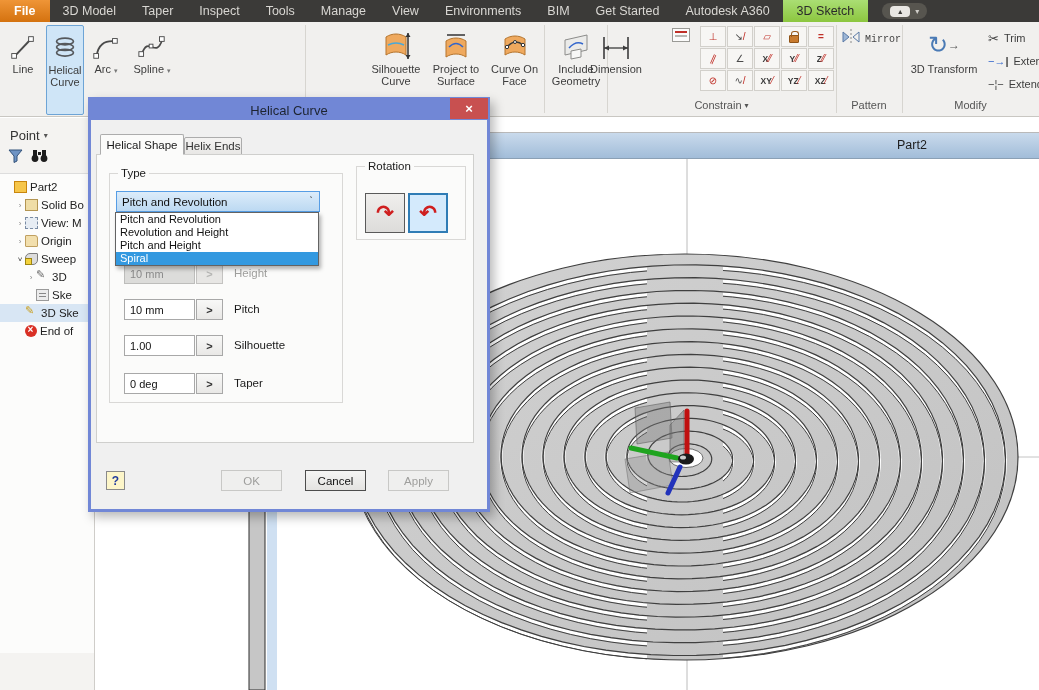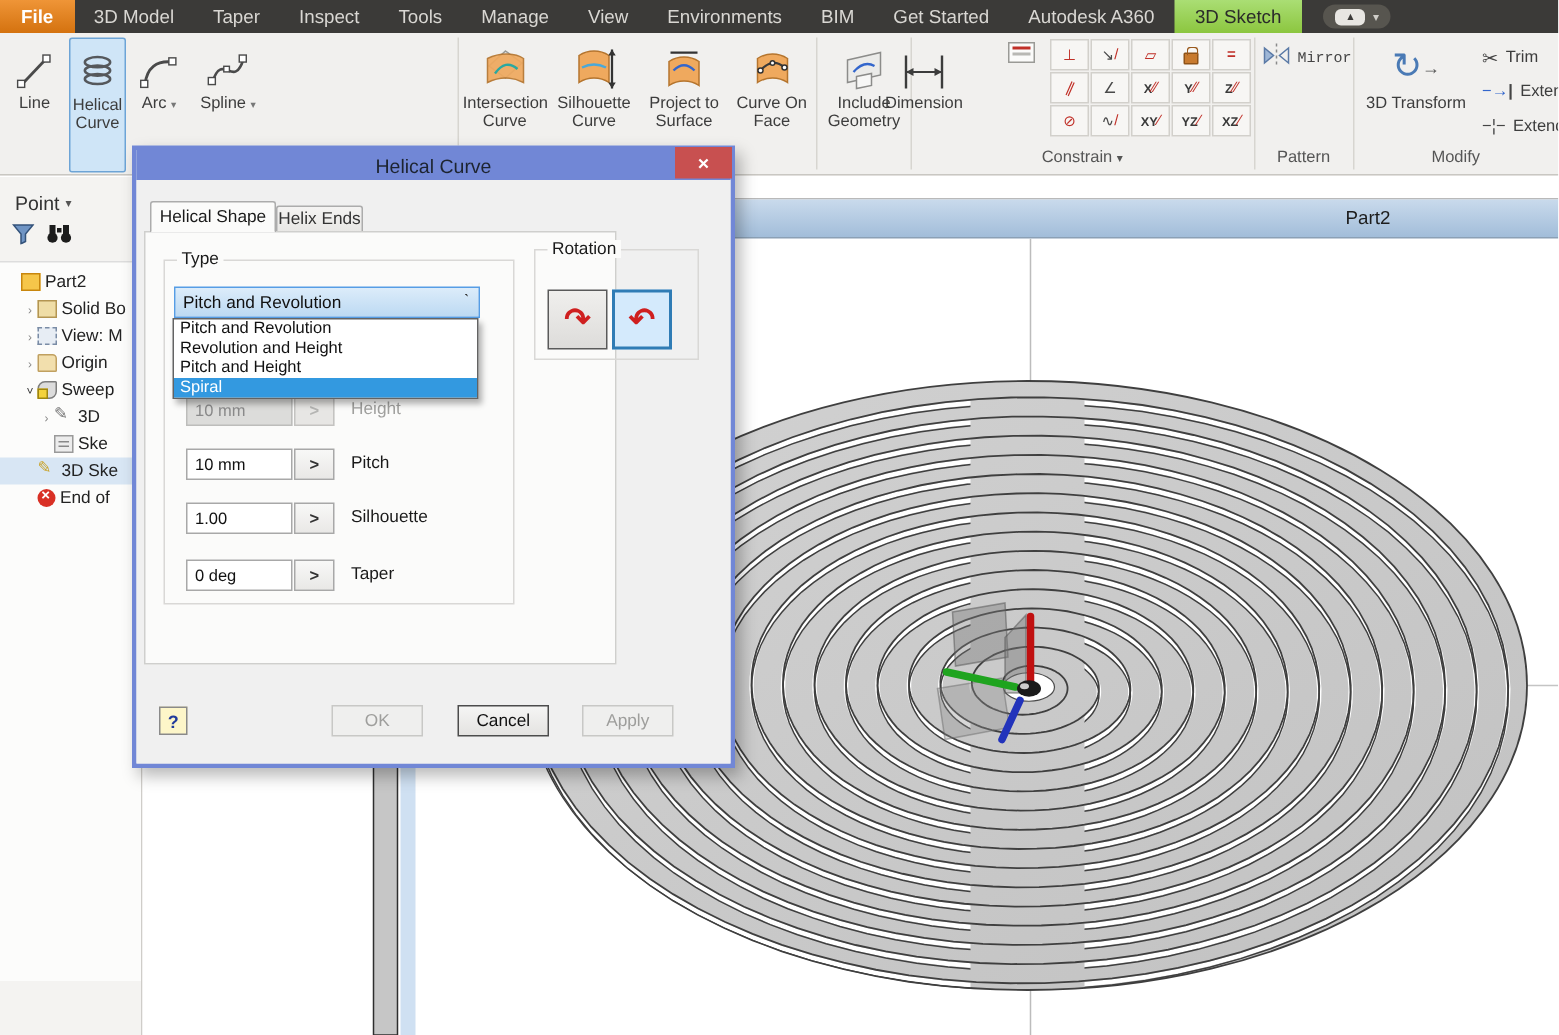--- a/index.html
+++ b/index.html
@@ -91,21 +91,21 @@
     display:flex; align-items:center; justify-content:center; font-size:13px; color:#1d2430; }
   .dlg-close { position:absolute; right:-1px; top:-2px; width:38px; height:21px; background:#c85050;
     color:#fff; font-size:13px; font-weight:bold; display:flex; align-items:center; justify-content:center; }
   .dlg-body { position:absolute; left:0; top:20px; right:0; bottom:0; background:#f0f0f0; }
   .dlg-tab { position:absolute; font-size:11.5px; color:#1a1a1a; display:flex; align-items:center;
     justify-content:center; border:1px solid #acacac; }
   .dlg-tab.active { left:9px; top:14px; width:84px; height:21px; background:#fbfbfa;
     border-bottom:1px solid #fbfbfa; border-radius:2px 2px 0 0; z-index:2; }
   .dlg-tab.inactive { left:93px; top:17px; width:58px; height:18px;
     background:linear-gradient(#f4f3f2,#e8e7e5); color:#333; border-radius:2px 2px 0 0; }
-  .tab-page { position:absolute; left:5px; top:34px; width:315px; height:289px; background:#fbfbfa;
+  .tab-page { position:absolute; left:5px; top:34px; width:378px; height:289px; background:#fbfbfa;
     border:1px solid #cfcfcd; z-index:1; }
   .groupbox { position:absolute; border:1px solid #d9d8d6; }
   .groupbox > .glabel { position:absolute; left:8px; top:-7px; background:#fbfbfa; padding:0 3px;
     font-size:11.5px; color:#1a1a1a; }
   .gb-type { left:12px; top:18px; width:234px; height:230px; }
   .gb-rot { left:259px; top:11px; width:110px; height:74px; }
   .combo { position:absolute; left:6px; top:17px; width:204px; height:21px;
     background:linear-gradient(#dcecfa,#bcd9f2); border:1px solid #569de5; display:flex;
     align-items:center; font-size:11.5px; color:#111; padding-left:5px; }
   .combo .caret { position:absolute; right:6px; top:3px; color:#333; font-size:11px; }
@@ -207,30 +207,20 @@
             <rect x="24" y="5" width="5" height="5" fill="#fff" stroke="#4a4a4a"></rect>
             <rect x="13" y="13" width="4" height="4" fill="#fff" stroke="#4a4a4a"></rect>
           </svg>
       </span>
         <span><span>Spline</span> <span style="font-size:7px;color:#777;">▾</span></span>
     </div>
 
 
     <div class="rsep" style="left:305px;"></div>
 
-    <div class="rbtn" style="left:308px;width:57px;">
-      <span class="ric">
-        <svg width="32" height="32" viewBox="0 0 32 32">
-            <path d="M16 3 L27 11 16 21 5 13 Z" fill="#e3e3e0" stroke="#9a9a96"></path>
-            <path d="M4 8 C12 4 22 4 28 8 L28 24 C20 20 12 20 4 24 Z" fill="#efa95e" stroke="#b5752e" opacity="0.92"></path>
-            <path d="M9 18 Q16 8 24 15" stroke="#2aa8a0" stroke-width="1.6" fill="none"></path>
-          </svg>
-      </span>
-        <span style="width:56px;">Intersection Curve</span>
-    </div>
 
     <div class="rbtn" style="left:367px;width:58px;">
       <span class="ric">
         <svg width="32" height="32" viewBox="0 0 32 32">
             <path d="M6 6 C12 2 20 2 26 6 L26 24 C20 20 12 20 6 24 Z" fill="#efa95e" stroke="#b5752e"></path>
             <path d="M8 14 Q16 10 24 14" stroke="#4aa8d8" stroke-width="1.6" fill="none"></path>
             <path d="M28 2 L28 28" stroke="#333" stroke-width="1.5"></path>
             <path d="M28 2 l-2.5 4 h5 Z M28 28 l-2.5 -4 h5 Z" fill="#333"></path>
           </svg>
       </span>

